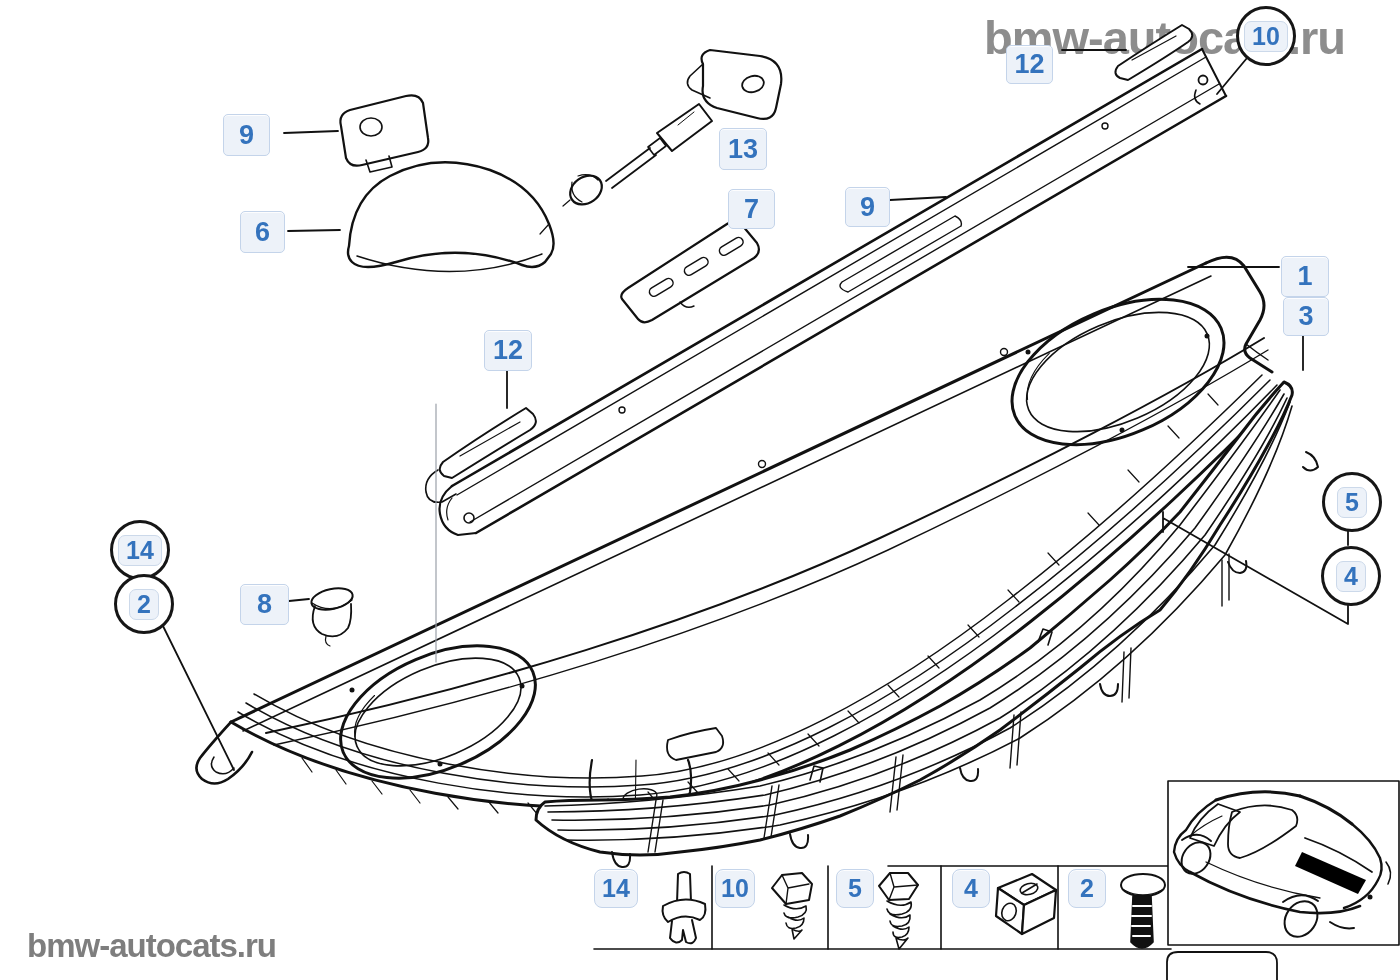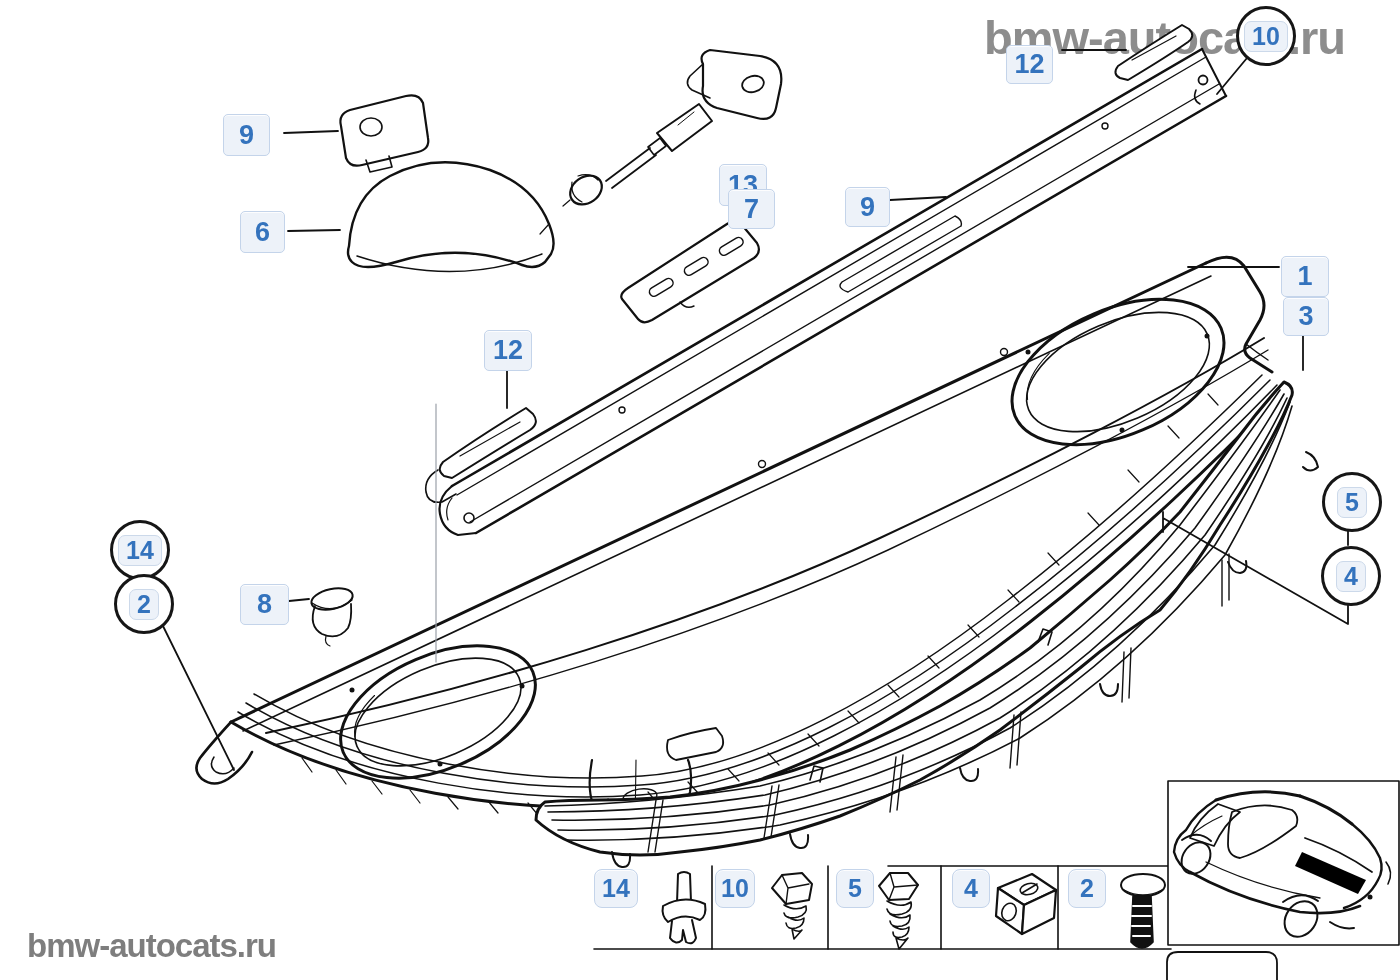--- a/index.html
+++ b/index.html
@@ -225,21 +225,21 @@
         <path d="M1330,922 q12,8 24,6" stroke-width="2"></path>
         <circle cx="1370" cy="897" r="2.5" fill="#111" stroke="none"></circle>
         <path d="M1190,836 Q1204,824 1222,816" stroke-width="1.2"></path>
       </g>
     </g>
     <path d="M1167,981 L1167,962 Q1167,952 1178,952 L1266,952 Q1277,952 1277,963 L1277,981" stroke-width="1.8" fill="#fff"></path>
   </svg>
 
   <div class="label" style="left:223px;top:114px;width:45px;height:40px;">9</div>
   <div class="label" style="left:240px;top:211px;width:43px;height:40px;">6</div>
-  <div class="label" style="left:719px;top:164px;width:46px;height:40px;">13</div>
+  <div class="label" style="left:719px;top:128px;width:46px;height:40px;">13</div>
   <div class="label" style="left:728px;top:189px;width:45px;height:38px;">7</div>
   <div class="label" style="left:845px;top:187px;width:43px;height:38px;">9</div>
   <div class="label" style="left:484px;top:330px;width:46px;height:39px;">12</div>
   <div class="label" style="left:1006px;top:45px;width:45px;height:37px;">12</div>
   <div class="label" style="left:1281px;top:256px;width:46px;height:39px;">1</div>
   <div class="label" style="left:1283px;top:297px;width:44px;height:37px;">3</div>
   <div class="label" style="left:240px;top:584px;width:47px;height:39px;">8</div>
 
   <div class="circle" style="left:1236px;top:6px;">
     <div class="mini">10</div>

